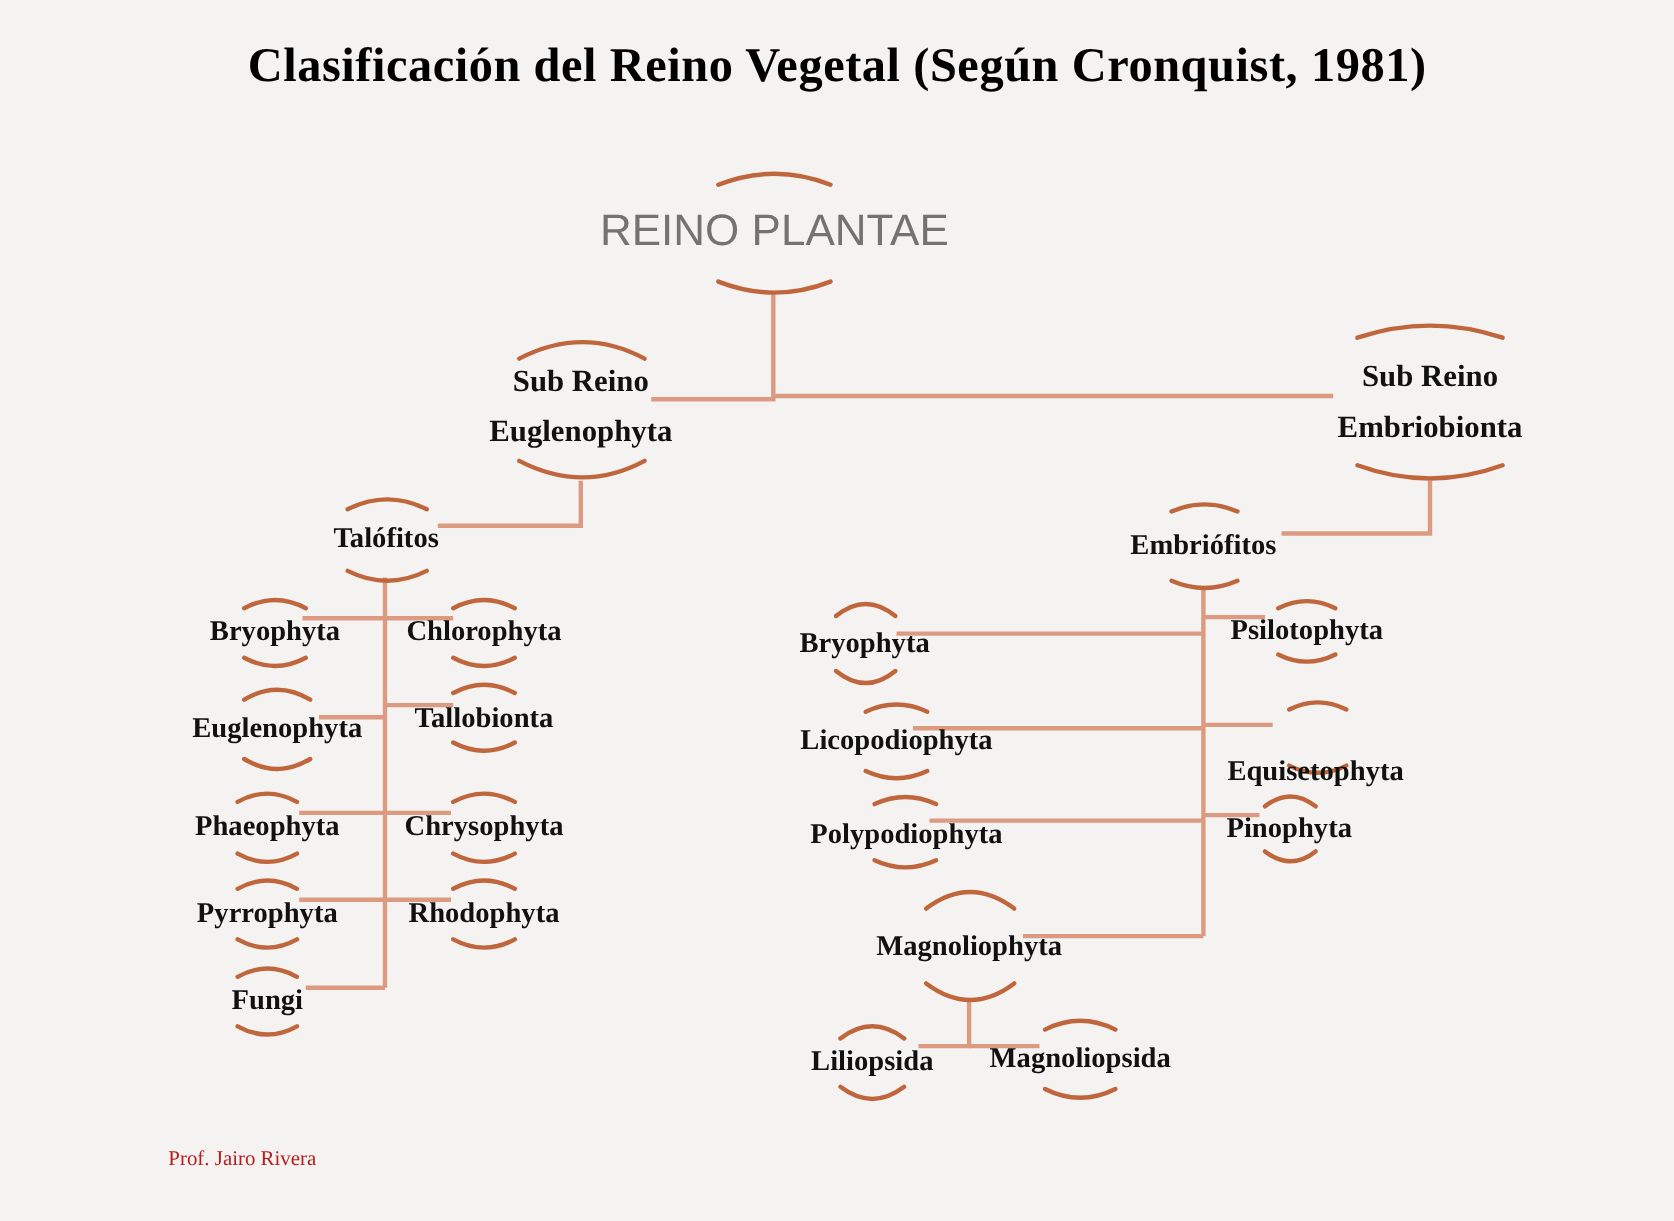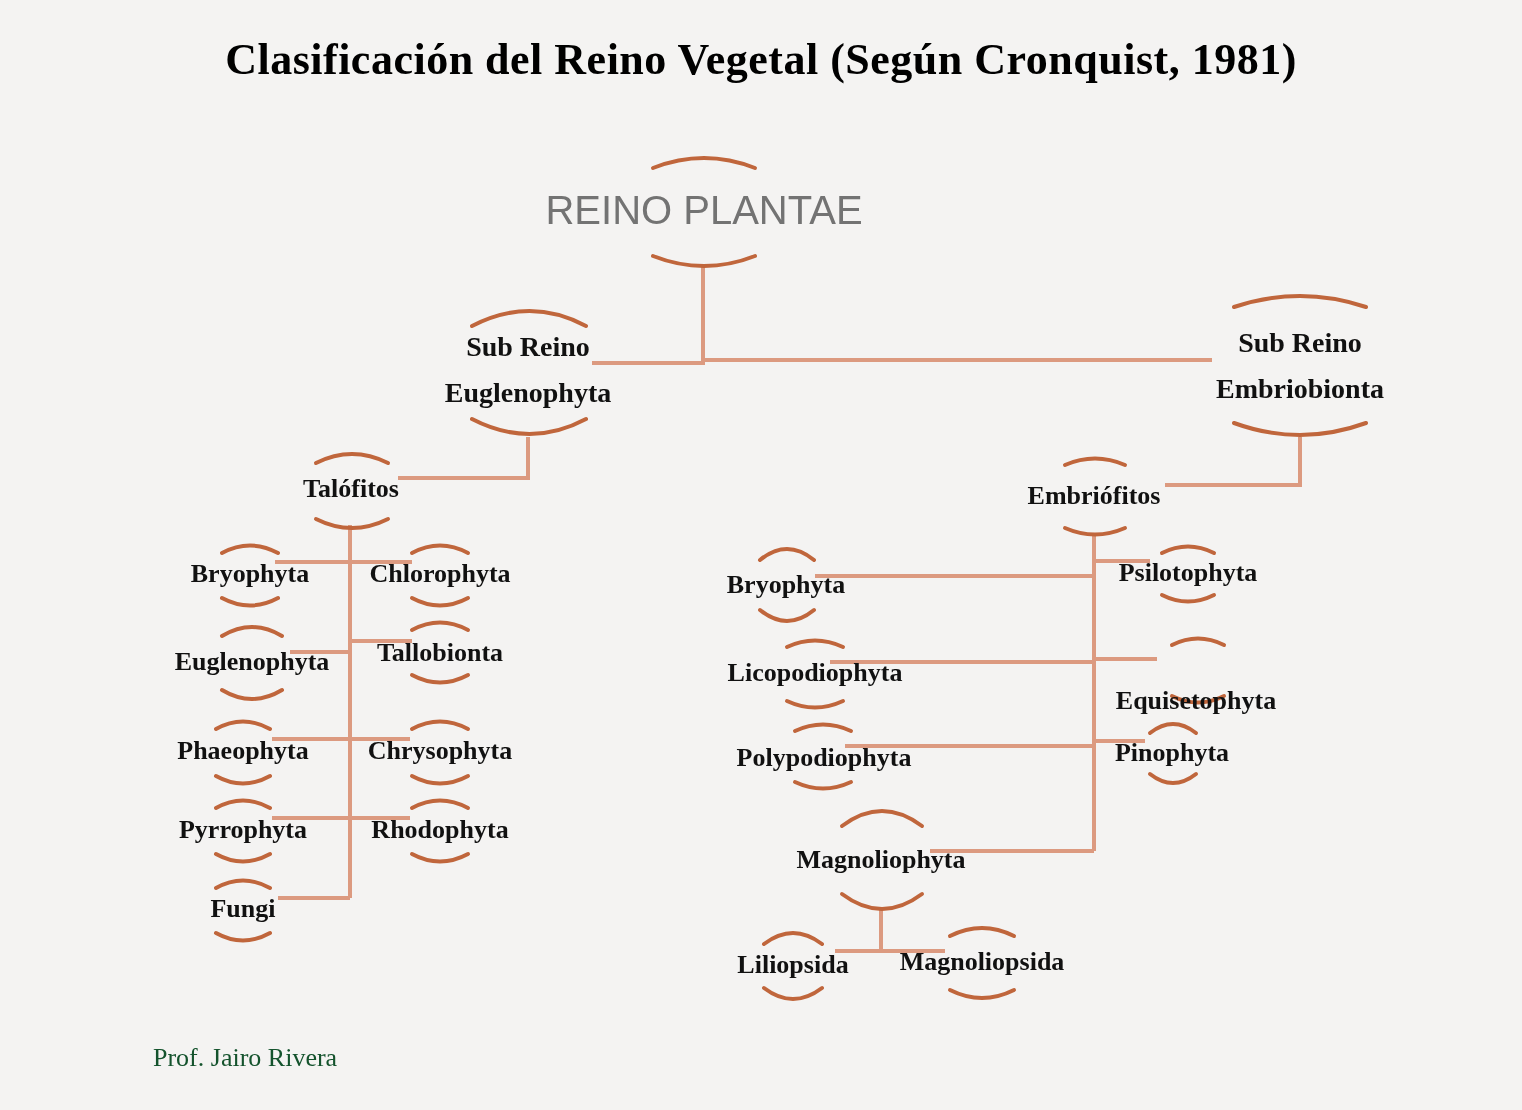--- a/index.html
+++ b/index.html
@@ -2,21 +2,21 @@
 <html><head>
 <meta charset="utf-8">
 <style>
   html, body { margin:0; padding:0; }
   body { width:1522px; height:1110px; background:#f4f3f2; position:relative; overflow:hidden; font-family:"Liberation Serif", serif; }
   #title { position:absolute; left:0; top:34px; width:1522px; text-align:center; font-family:"Liberation Serif", serif; font-weight:bold; font-size:44px; color:#000; letter-spacing:0.5px; }
   #lines { position:absolute; left:0; top:0; }
   .node { position:absolute; transform:translate(-50%,-50%); white-space:nowrap; font-family:"Liberation Serif", serif; font-weight:bold; font-size:26px; color:#111; text-align:center; line-height:46px; }
   .node.root { font-family:"Liberation Sans", sans-serif; font-weight:normal; font-size:40px; color:#737373; }
   .node.sub { font-size:28px; }
-  #credit { position:absolute; left:153px; top:1043px; font-family:"Liberation Serif", serif; font-size:26px; color:#14532d; }
+  #credit { position:absolute; left:153px; top:1043px; font-family:"Liberation Serif", serif; font-size:19px; color:#b91c1c; }
 </style>
 </head>
 <body>
 
 <div id="title">Clasificación del Reino Vegetal (Según Cronquist, 1981)</div>
 
 <svg id="lines" width="1522" height="1110" viewBox="0 0 1522 1110">
   <g fill="none" stroke="#dc9a80" stroke-width="4">
 
     <polyline points="703,265 703,363 592,363"></polyline>

